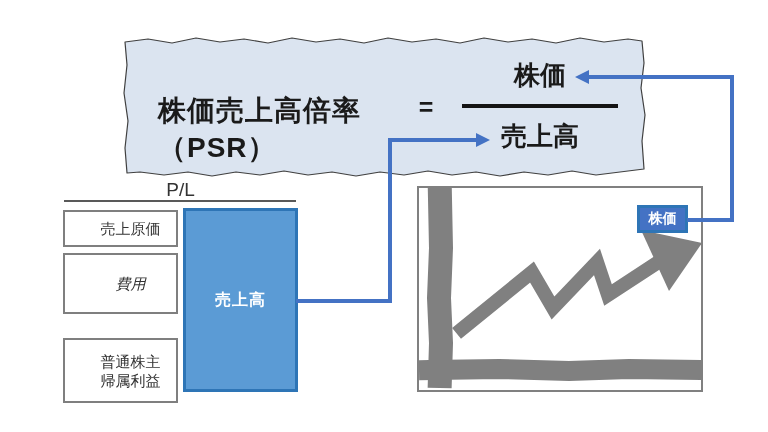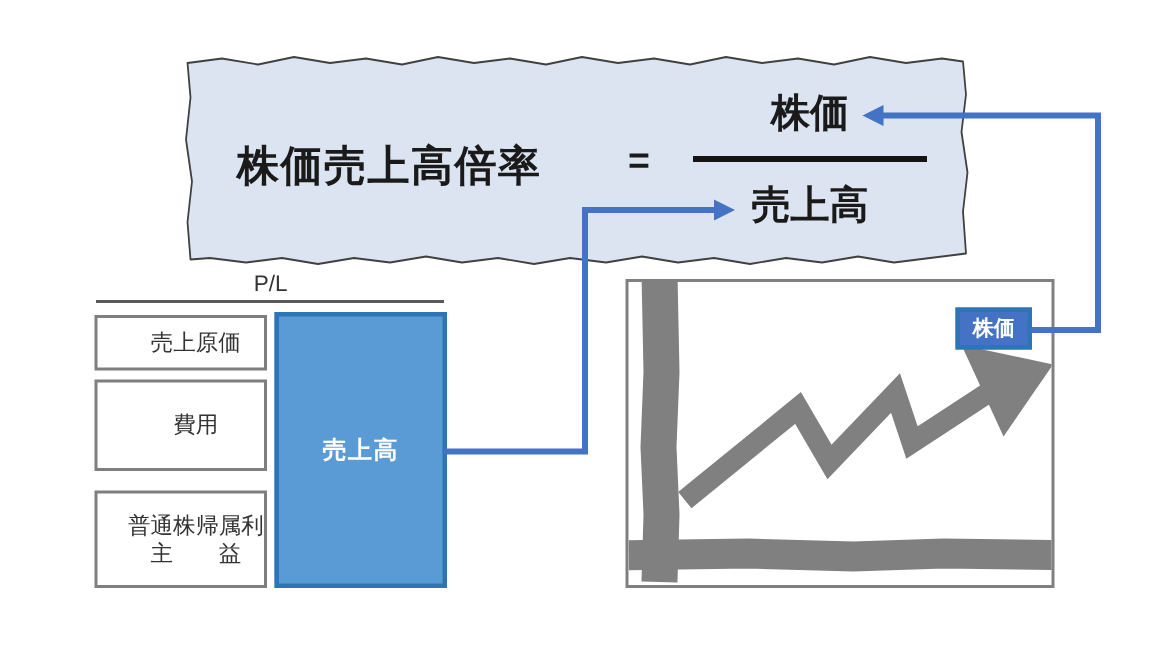--- a/index.html
+++ b/index.html
@@ -25,31 +25,31 @@
   }
   .frac-bar{left:462px;top:104px;width:156px;height:4px;background:#141414;}
   .frac-den{
     left:462px;top:123px;width:156px;text-align:center;color:#1a1a1a;
     font-weight:bold;font-size:26px;line-height:27px;
   }
 
   
   .pl-header{
     left:63px;top:180px;width:235px;text-align:center;color:#333;
-    font-size:15px;line-height:19px;
+    font-size:19px;line-height:19px;
   }
   .pl-underline{left:64px;top:200px;width:232px;height:2px;background:#595959;}
   .pl-box{
     left:63px;width:115px;background:#fff;border:2px solid #7f7f7f;
     box-sizing:border-box;display:flex;align-items:center;justify-content:center;
     color:#333;font-size:15px;text-align:center;line-height:19px;padding-left:20px;
   }
   #pl-box-1{top:210px;height:37px;}
-  #pl-box-2{top:253px;height:61px;}
-  #pl-box-3{top:327px;height:65px;flex-direction:row;}
+  #pl-box-2{top:253px;height:61px;font-style:italic;}
+  #pl-box-3{top:338px;height:65px;flex-direction:column;}
   .revenue-box{
     left:183px;top:208px;width:115px;height:184px;box-sizing:border-box;
     background:#5b9bd5;border:3px solid #2e75b6;
     display:flex;align-items:center;justify-content:center;
     color:#fff;font-size:16px;font-weight:bold;letter-spacing:1px;
   }
 
   
   .chart-frame{
     left:417px;top:186px;width:286px;height:206px;box-sizing:border-box;
@@ -70,20 +70,21 @@
 
 <svg id="banner-svg" class="abs" viewBox="0 0 530 148">
   <path d="M5,9 L28,6 L52,10 L76,5 L100,9 L124,6 L148,10 L172,5 L196,9 L220,6 L244,10 L268,5 L292,9 L316,6 L340,10 L364,5 L388,9 L412,6 L436,10 L460,5 L484,9 L508,6 L522,8
        L524,30 L521,55 L525,82 L522,108 L524,136
        L500,139 L476,142 L452,138 L428,142 L404,139 L380,143 L356,139 L332,142 L308,138 L284,142 L260,139 L236,143 L212,139 L188,142 L164,138 L140,142 L116,139 L92,143 L68,139 L44,142 L20,139 L7,140
        L5,115 L8,88 L4,60 L7,32 Z" fill="#dbe4f0" stroke="#404040" stroke-width="1.2" stroke-linejoin="round"></path>
 </svg>
 
 <div class="abs banner-title">
   <div>株価売上高倍率</div>
+  <div>（PSR）</div>
 </div>
 <div class="abs eq">=</div>
 <div class="abs frac-num">株価</div>
 <div class="abs frac-bar"></div>
 <div class="abs frac-den">売上高</div>
 
 <div class="abs pl-header">P/L</div>
 <div class="abs pl-underline"></div>
 <div id="pl-box-1" class="abs pl-box">
   <span>売上原価</span>

